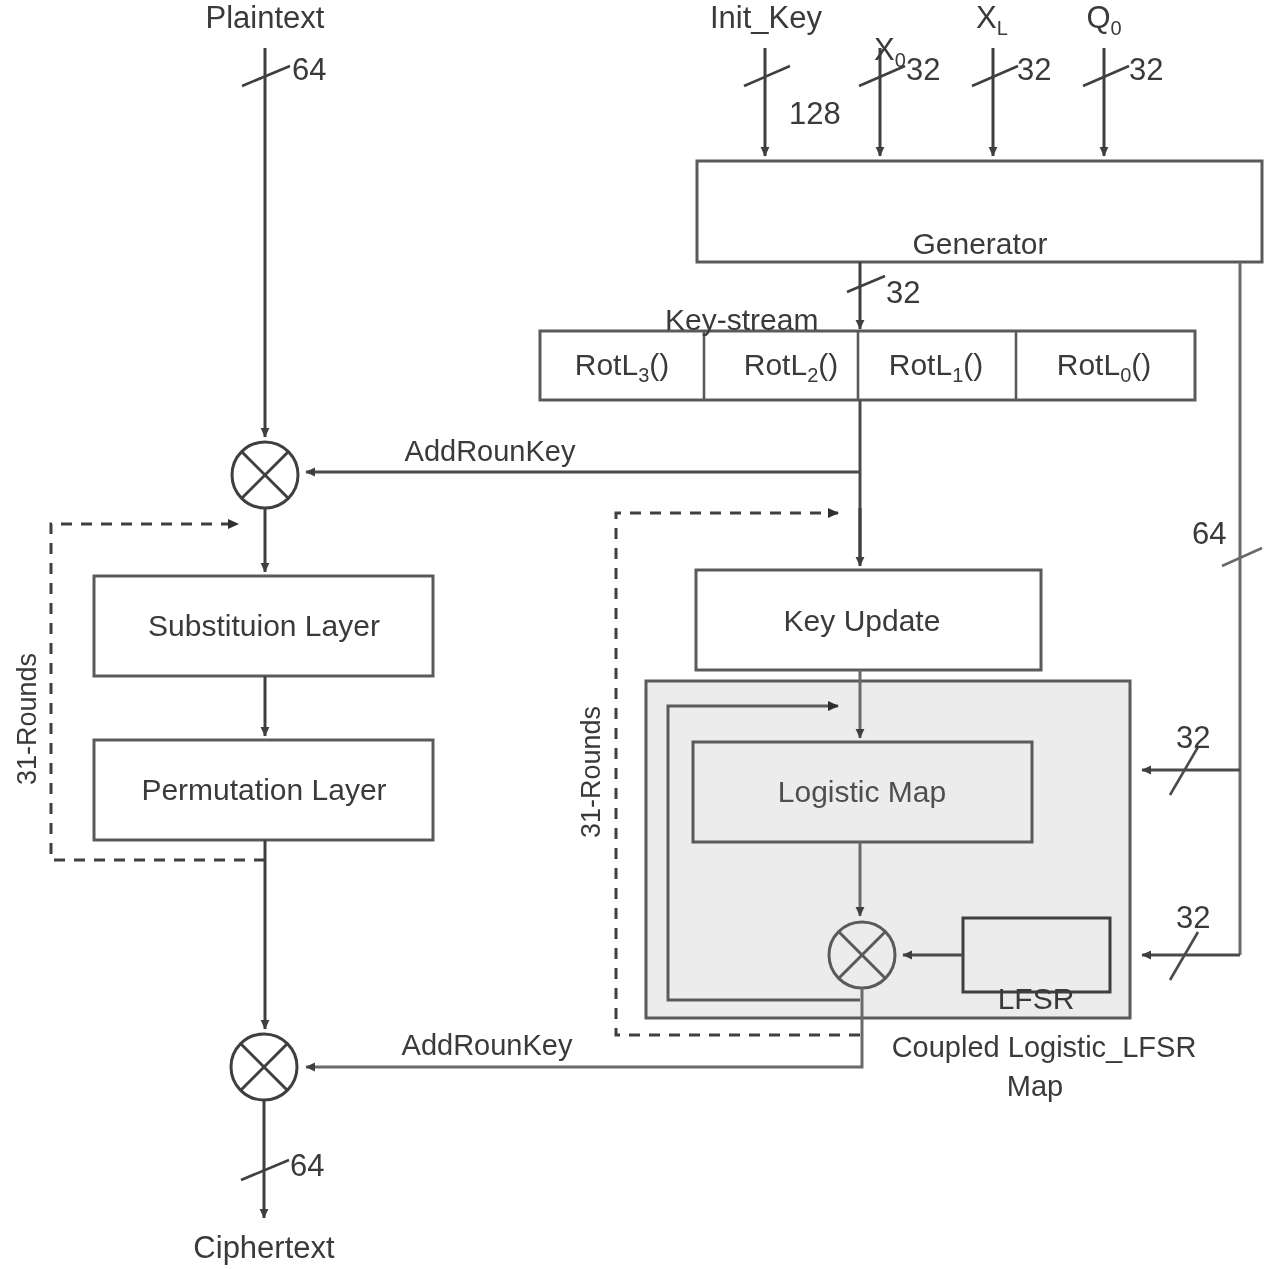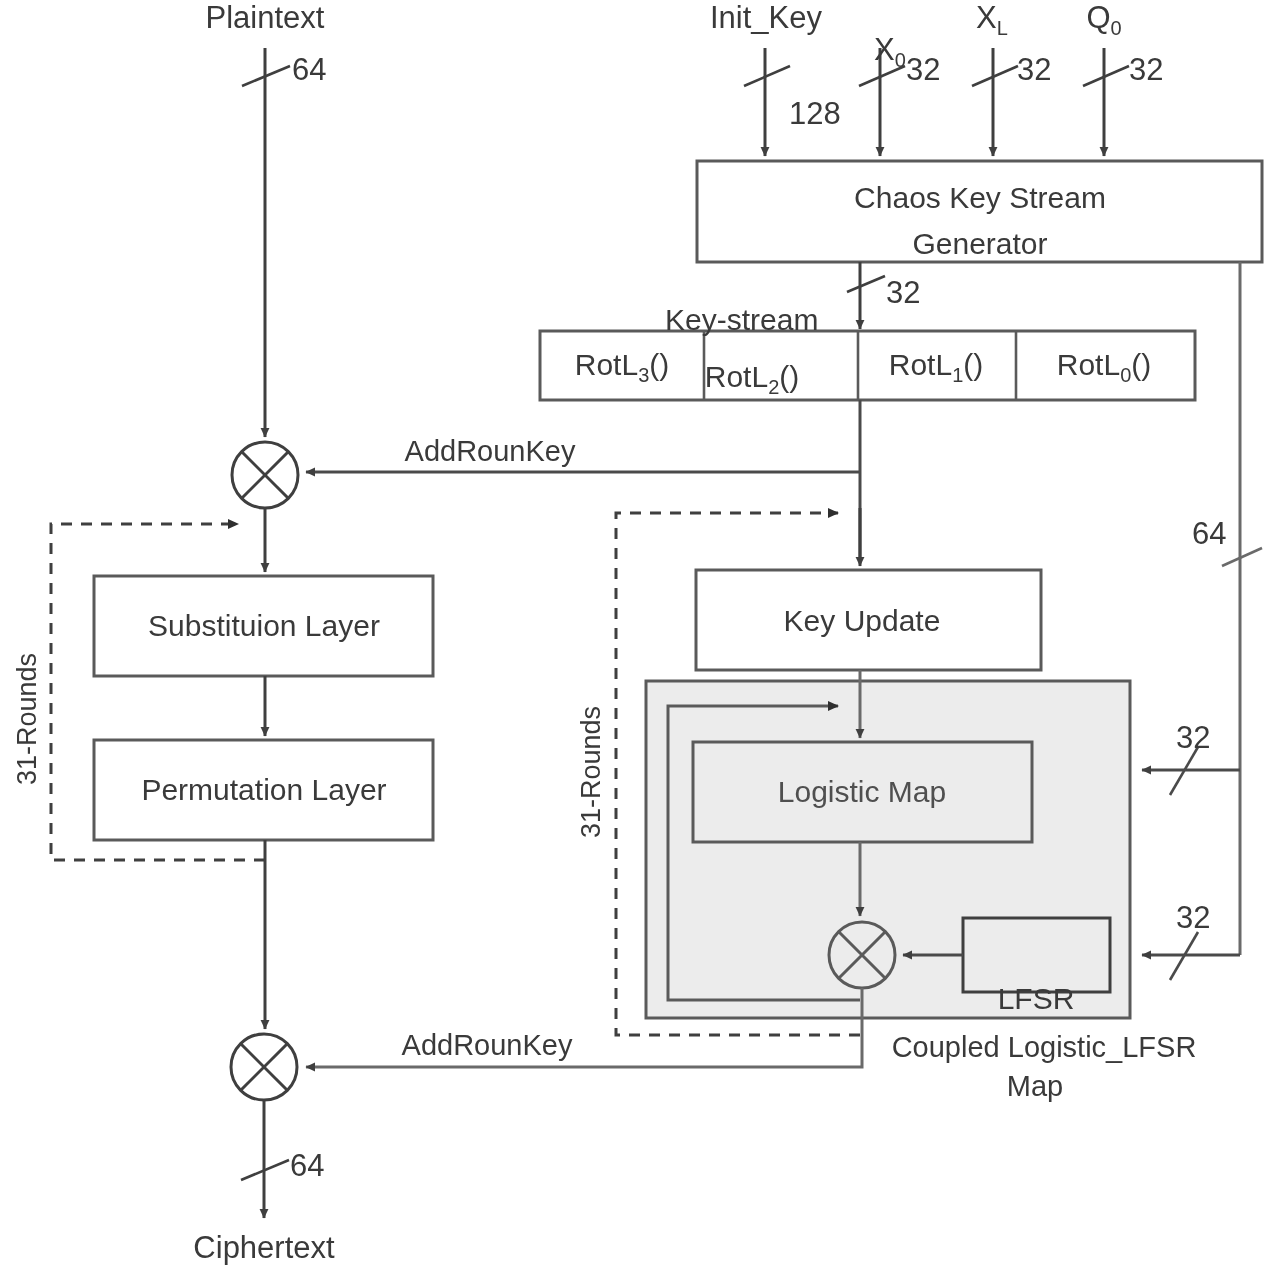--- a/index.html
+++ b/index.html
@@ -143,28 +143,27 @@
 
   <div class="lbl t-sig center-x" style="left:890px;top:2px;margin-top:32px;"><span>X</span><span class="sub-s">0</span></div>
   <div class="lbl t-num" style="left:906px;top:54px;">32</div>
 
   <div class="lbl t-sig center-x" style="left:992px;top:2px;text-align:right;"><span>X</span><span class="sub-s">L</span></div>
   <div class="lbl t-num" style="left:1017px;top:54px;">32</div>
 
   <div class="lbl t-sig center-x" style="left:1104px;top:2px;"><span>Q</span><span class="sub-s">0</span></div>
   <div class="lbl t-num" style="left:1129px;top:54px;">32</div>
 
-  <div class="lbl t-box center-x" style="left:980px;top:183px;">Chaos Key Stream</div>
   <div class="lbl t-box center-x" style="left:980px;top:229px;">Generator</div>
 
   <div class="lbl t-box" style="left:665px;top:293px;margin-top:12px;">Key-stream</div>
   <div class="lbl t-num" style="left:886px;top:277px;">32</div>
 
   <div class="lbl t-rot center-x" style="left:622px;top:350px;"><span>RotL</span><span class="sub-s">3</span><span>()</span></div>
-  <div class="lbl t-rot center-x" style="left:752px;top:350px;margin-top:12px;"><span>RotL</span><span class="sub-s">2</span><span>()</span></div>
+  <div class="lbl t-rot center-x" style="left:791px;top:350px;"><span>RotL</span><span class="sub-s">2</span><span>()</span></div>
   <div class="lbl t-rot center-x" style="left:936px;top:350px;"><span>RotL</span><span class="sub-s">1</span><span>()</span></div>
   <div class="lbl t-rot center-x" style="left:1104px;top:350px;"><span>RotL</span><span class="sub-s">0</span><span>()</span></div>
 
   <div class="lbl t-ark center-x" style="left:490px;top:437px;">AddRounKey</div>
   <div class="lbl t-ark center-x" style="left:487px;top:1031px;">AddRounKey</div>
 
   <div class="lbl t-rounds rot-v" style="left:14px;top:785px;">31-Rounds</div>
   <div class="lbl t-rounds rot-v" style="left:578px;top:838px;">31-Rounds</div>
 
   <div class="lbl t-box center-x" style="left:264px;top:611px;">Substituion Layer</div>

